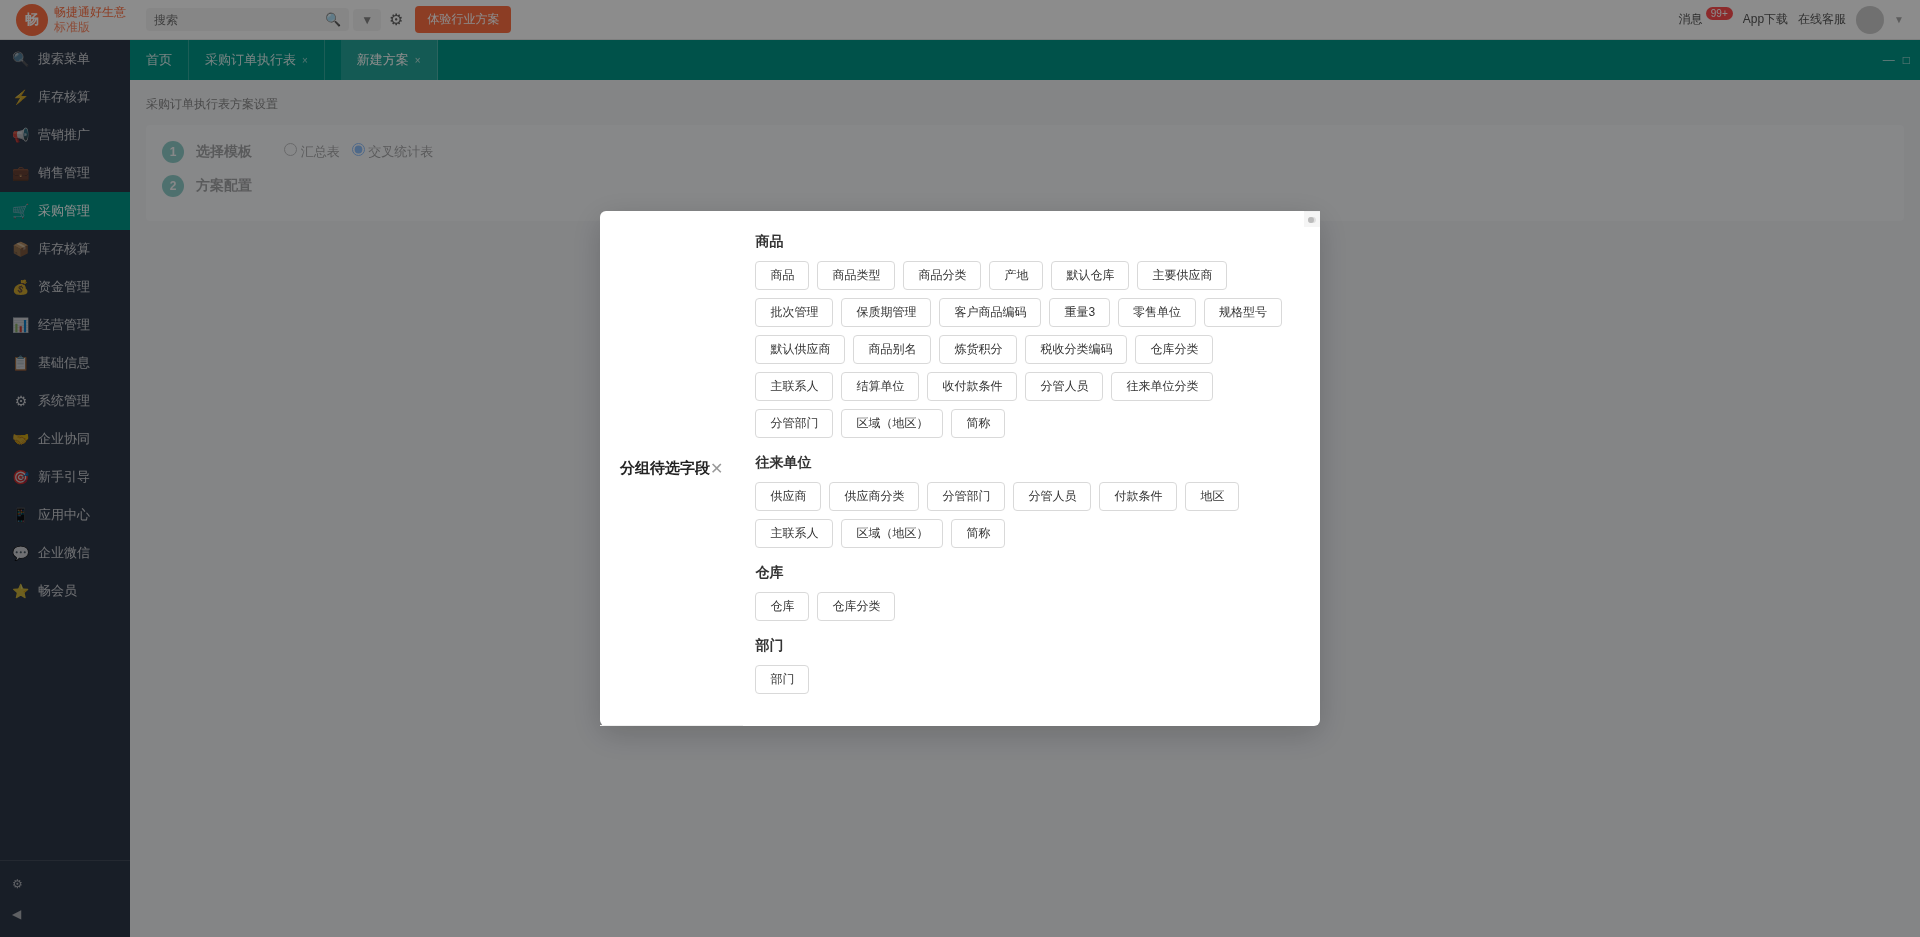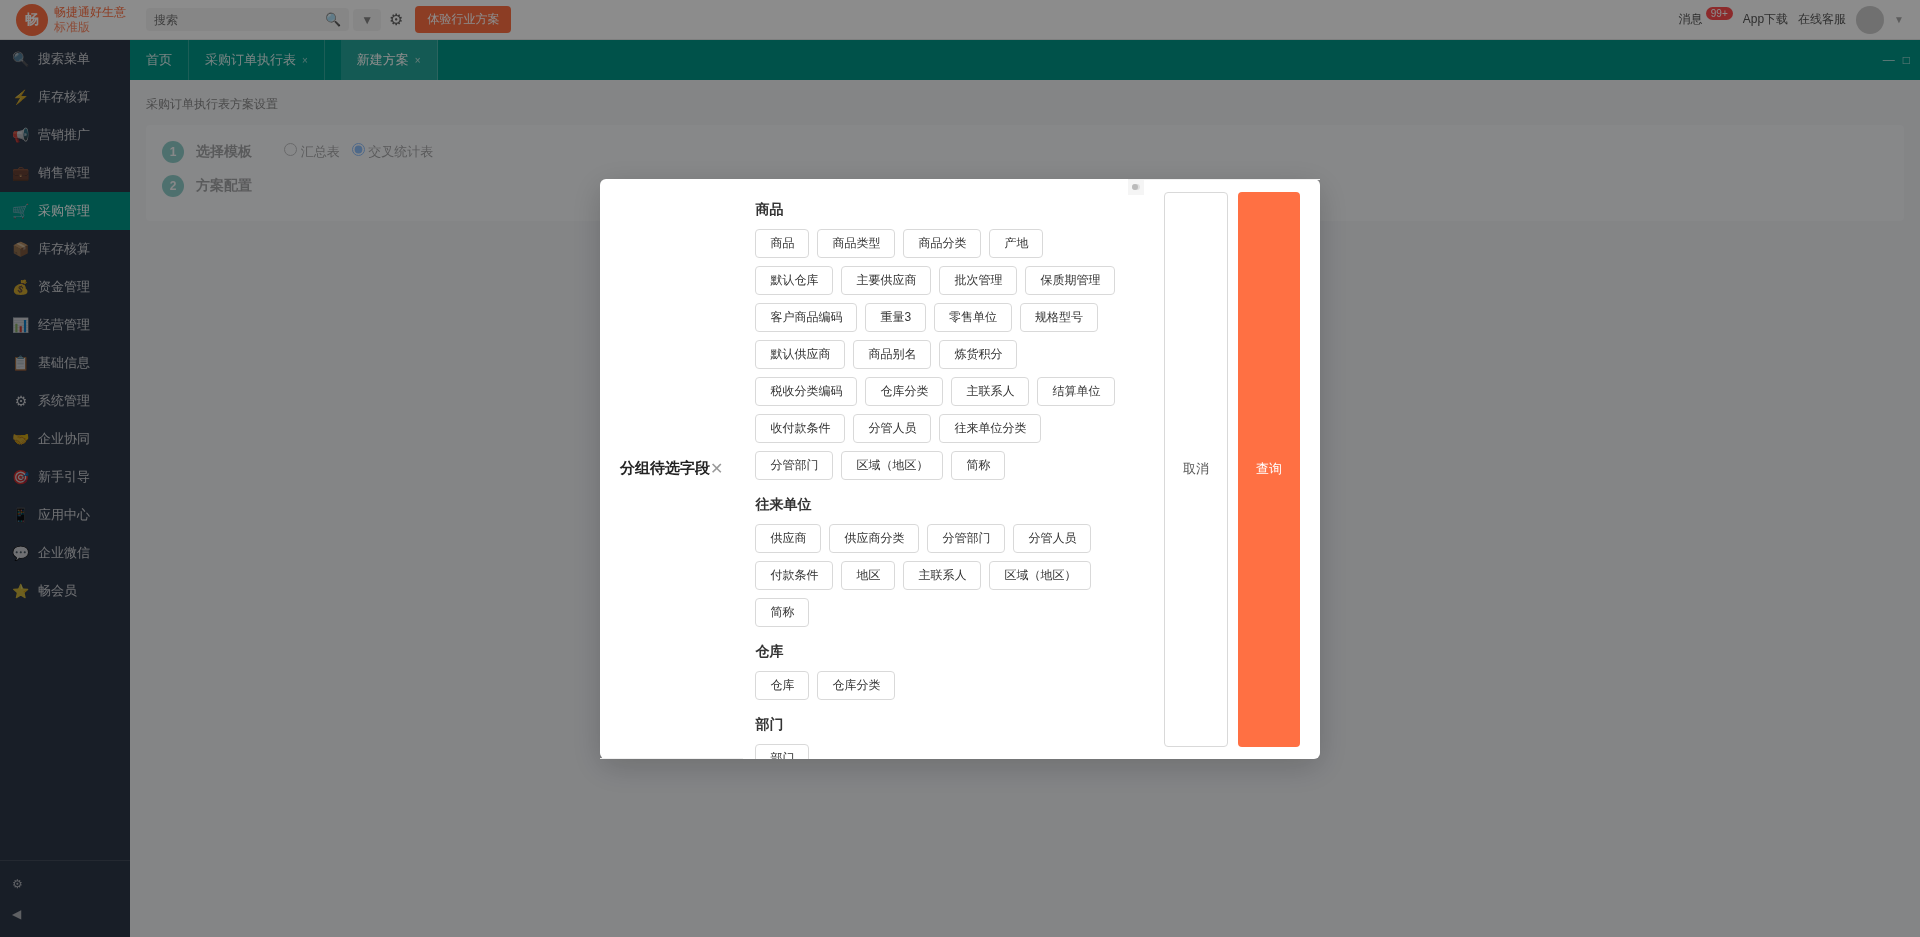--- a/index.html
+++ b/index.html
@@ -485,18 +485,14 @@
       </div>
 
     </div>
 
     <div class="modal-scrollbar-area" style="height:16px;background:#f5f5f5;position:relative;">
       <div style="position:absolute;left:0;right:0;top:50%;transform:translateY(-50%);height:6px;background:#e0e0e0;border-radius:3px;margin:0 4px;">
         <div style="width:80%;height:100%;background:#bbb;border-radius:3px;"></div>
       </div>
     </div>
 
-    <div class="modal-footer">
-      <button class="btn-cancel">取消</button>
-      <button class="btn-confirm">查询</button>
-    </div>
   </div>
 </div>
 
 </body></html>

